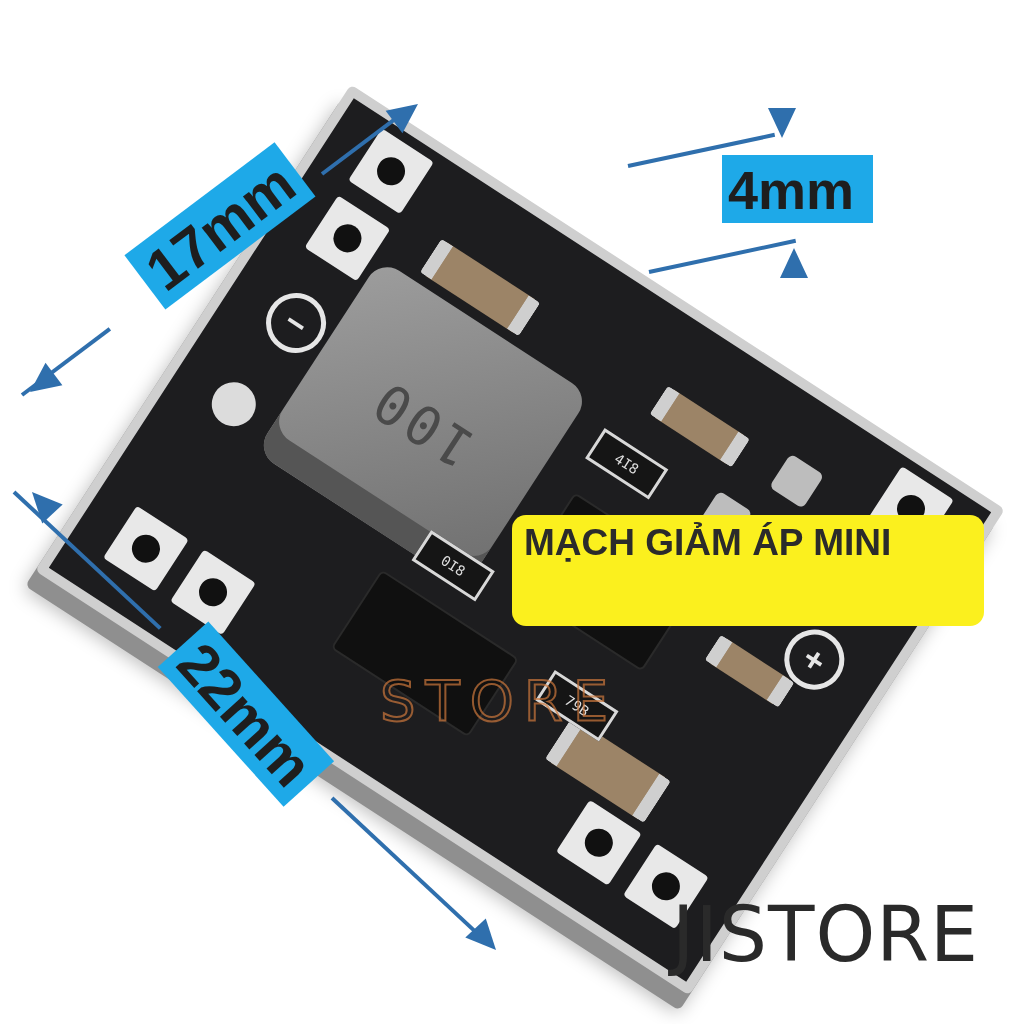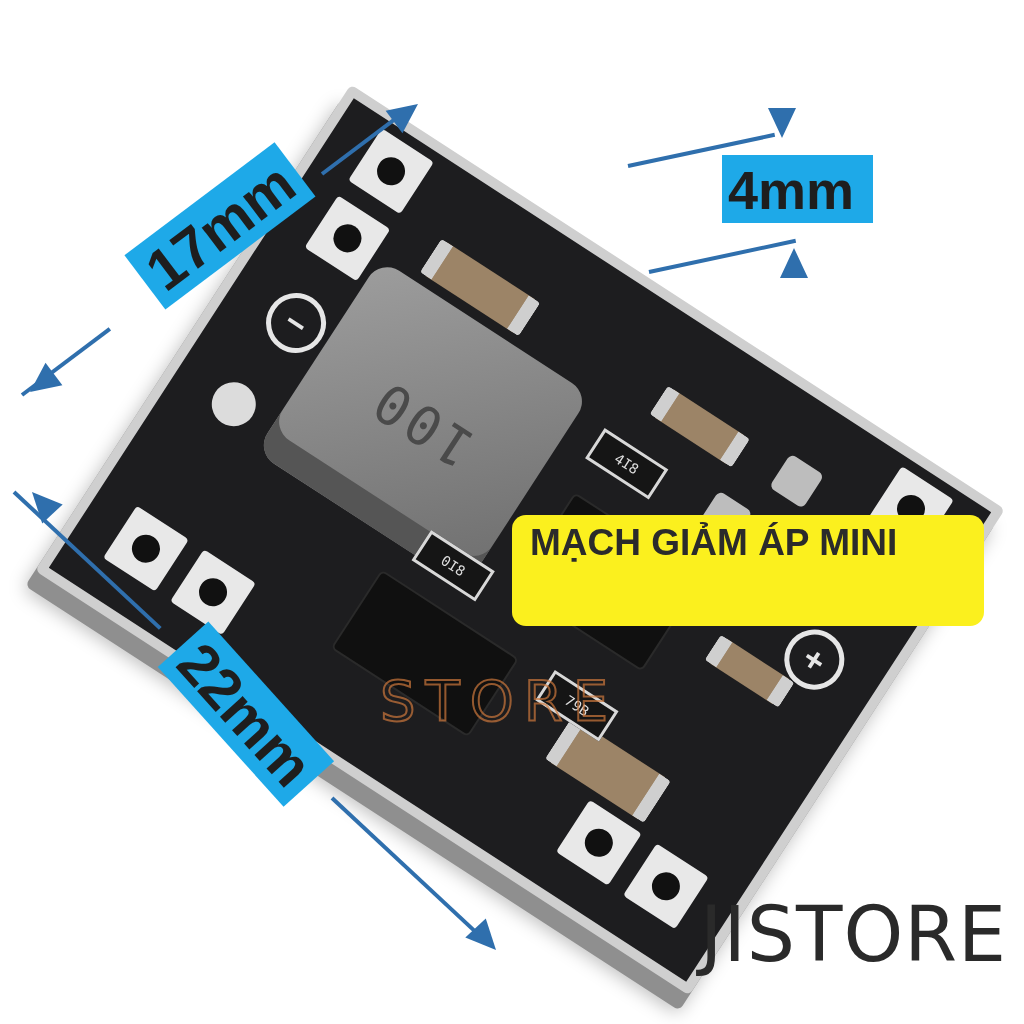--- a/index.html
+++ b/index.html
@@ -22,23 +22,23 @@
   .dot{position:absolute;width:44px;height:44px;border-radius:50%;background:#dcdcdc;}
   .via{position:absolute;width:12px;height:12px;border-radius:50%;border:3px solid #b8884a;background:#111;}
 
   
   .dim-line{position:absolute;height:4px;background:#2f6fad;transform-origin:0 50%;}
   .arrowhead{position:absolute;width:0;height:0;border-left:14px solid transparent;border-right:14px solid transparent;border-bottom:30px solid #2f6fad;transform-origin:50% 0;}
   .dim-label{position:absolute;background:#1ea9e8;color:#1e1e1e;font-weight:bold;font-size:58px;line-height:1;padding:6px 10px 4px 10px;white-space:nowrap;transform-origin:50% 50%;}
 
   .spec-box{position:absolute;left:512px;top:515px;width:472px;height:111px;background:#fbf01e;border-radius:14px;
             color:#2b2b2b;font-weight:bold;font-size:37px;line-height:1.2;padding:6px 0 0 12px;box-sizing:border-box;}
-  .spec-box div{white-space:nowrap;margin-left:6px;}
+  .spec-box div{white-space:nowrap;}
   .watermark{position:absolute;left:380px;top:668px;color:transparent;-webkit-text-stroke:2px rgba(205,120,60,.7);font-size:56px;letter-spacing:10px;font-family:"DejaVu Sans",sans-serif;}
-  .brand{position:absolute;left:672px;top:890px;font-size:76px;color:#2a2a2a;font-family:"DejaVu Sans",sans-serif;letter-spacing:1px;margin-left:28px;}
+  .brand{position:absolute;left:672px;top:890px;font-size:76px;color:#2a2a2a;font-family:"DejaVu Sans",sans-serif;letter-spacing:1px;}
 </style>
 </head>
 <body>
 
 <div class="abs board-wrap">
   <div class="board">
 
     <div class="pad" style="left:40px;top:10px"></div>
     <div class="pad" style="left:40px;top:90px"></div>
     <div class="silk-circle" style="left:44px;top:190px">−</div>

